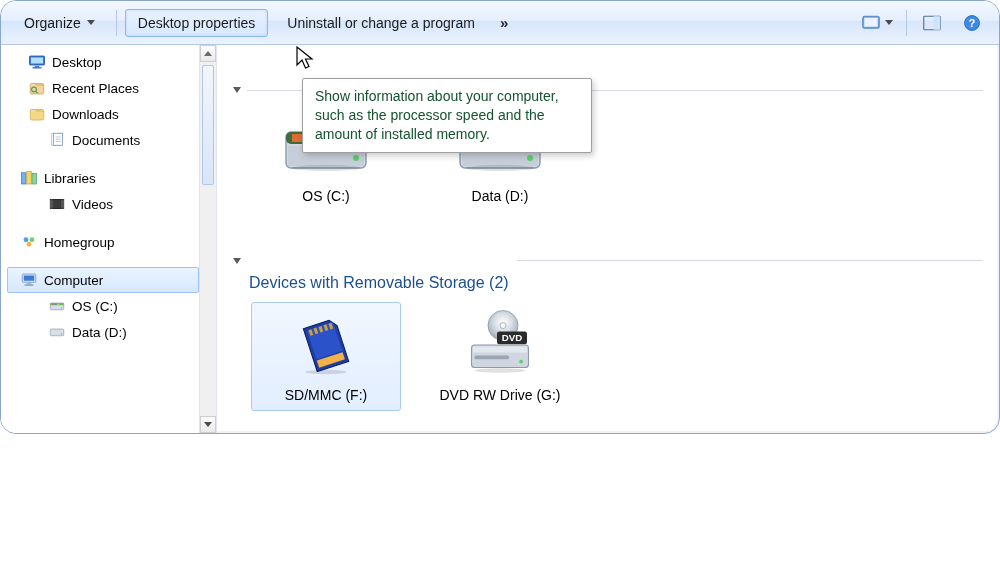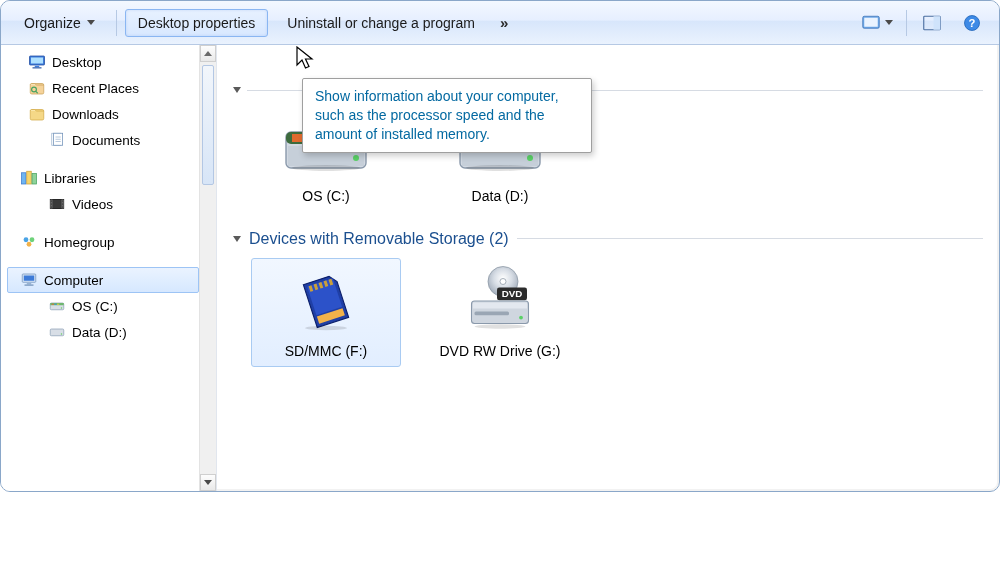--- a/index.html
+++ b/index.html
@@ -8,23 +8,23 @@
     font-family: "Segoe UI", Tahoma, sans-serif;
     font-size: 13px;
     background: #fff;
     width: 1000px;
     height: 570px;
     overflow: hidden;
     position: relative;
   }
   .window {
     width: 1000px;
-    height: 492px;
+    height: 434px;
     border: 1px solid #8aa7c9;
-    border-radius: 10px;
+    border-radius: 16px;
     overflow: hidden;
     background: #fff;
     box-shadow: 0 0 0 2px rgba(0,0,0,0.05) inset;
   }
   
   .toolbar {
     height: 44px;
     display: flex;
     align-items: center;
     padding: 0 10px;
@@ -141,21 +141,21 @@
   }
   .group-header .disclose {
     width:0;height:0;
     border-left:4px solid transparent;
     border-right:4px solid transparent;
     border-top:6px solid #5a5a5a;
   }
   .group-header .ghline {
     flex:1; height:1px; background:#d6dbe3;
   }
-  .group-header .ghtitle { color:#1b4f8f; font-size:16px; }
+  .group-header .ghtitle { color:#1b4f8f; font-size:16px;margin-top:44px; }
   .drive-grid {
     display:flex; gap:24px; flex-wrap:wrap;
     margin:0 0 18px 18px;
   }
   .drive {
     width:150px;
     display:flex; flex-direction:column; align-items:center;
     gap:6px;
     padding:6px 4px;
     border:1px solid transparent;
@@ -172,21 +172,21 @@
   
   .tooltip {
     position:absolute;
     left:302px; top:78px;
     width:290px;
     background:#fff;
     border:1px solid #9f9f9f;
     border-radius:2px;
     box-shadow:2px 3px 6px rgba(0,0,0,0.2);
     padding:8px 12px;
-    color:#0369a1;
+    color:#14532d;
     font-size:14px;
     line-height:1.35;
     z-index:20;
   }
   
   .cursor {
     position:absolute; left:296px; top:46px; z-index:30;
     width:20px; height:26px;
   }
 </style>

